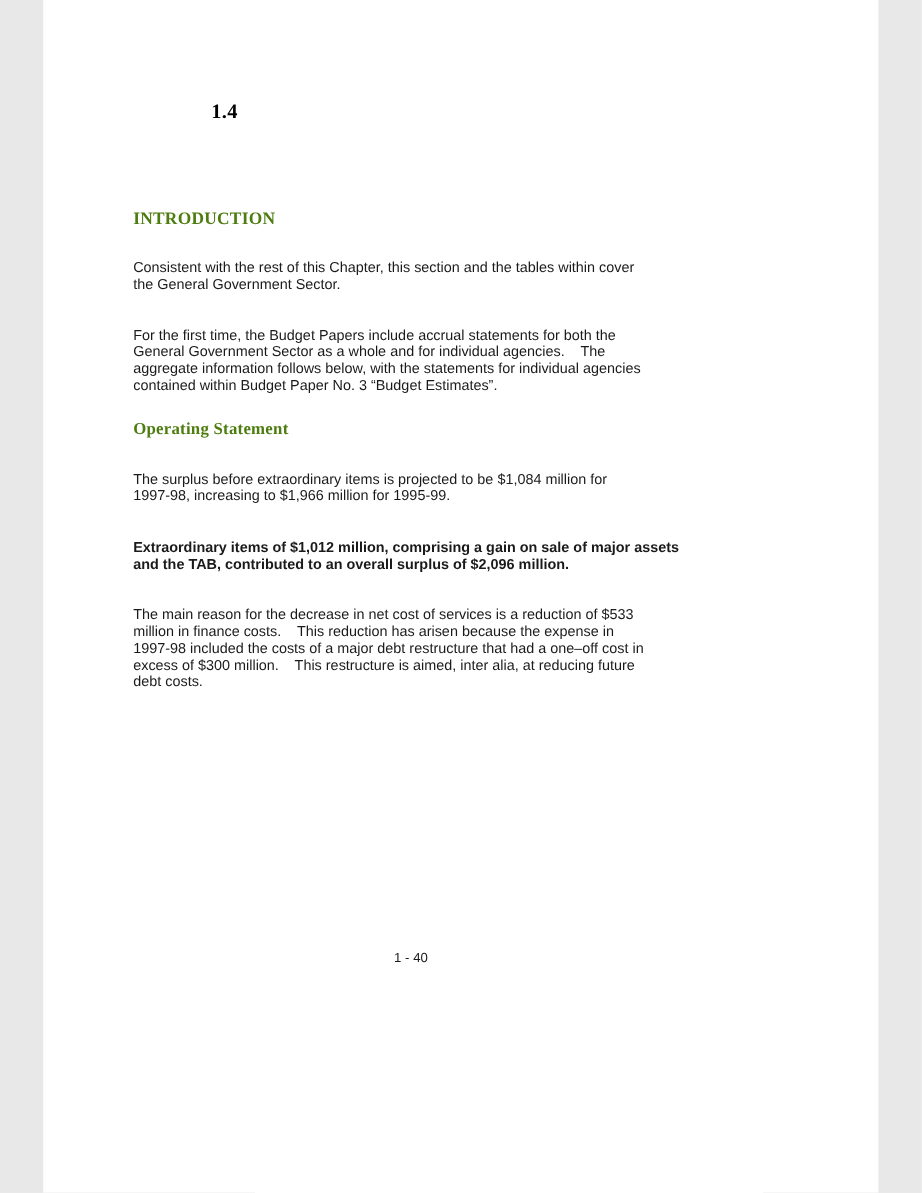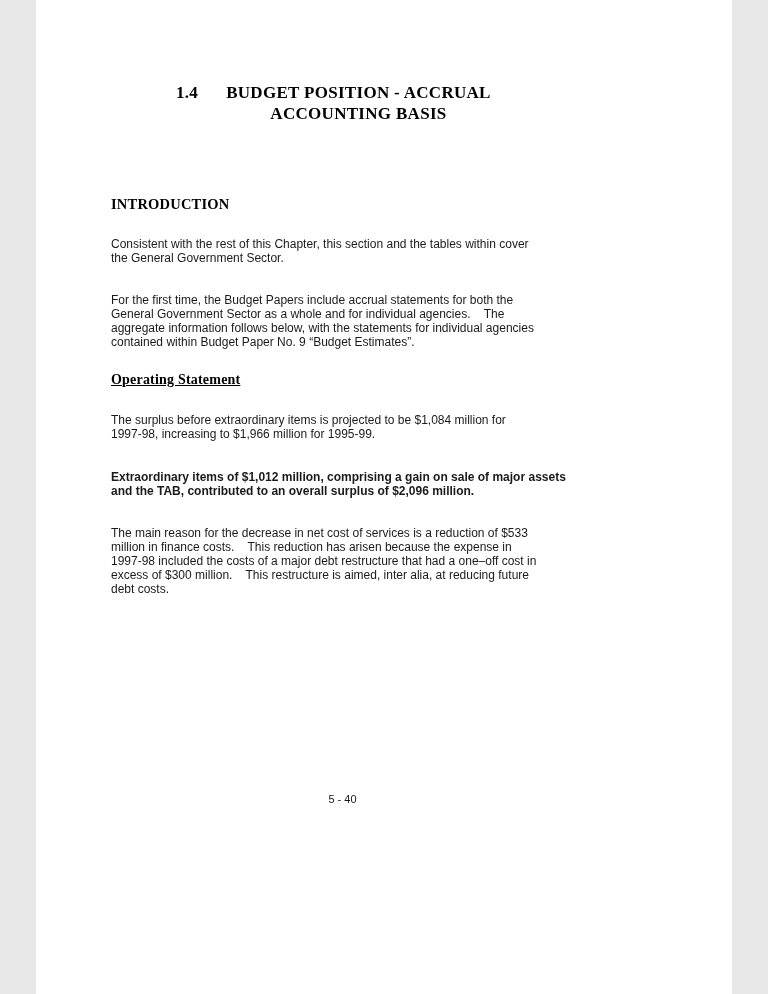--- a/index.html
+++ b/index.html
@@ -35,29 +35,28 @@
   .title-num { margin-right: 28px; }
   .title-text { text-align: center; }
 
   
   .heading {
     font-family: "Liberation Serif", serif;
     font-weight: bold;
     font-size: 14.5px;
     line-height: 17px;
     letter-spacing: 0.2px;
-    color: #000000;
+    color: #4d7c0f;
   }
   .h-intro { margin-top: 72px; }
   .h-projections { margin-top: 57px; }
   .h-operating {
     margin-top: 23px;
     font-size: 14px;
     line-height: 16px;
-    text-decoration: underline;
   }
 
   
   .para {
     white-space: pre-wrap;
     width: 560px;
     font-size: 12px;
     line-height: 14px;
     color: #1a1a1a;
   }
@@ -81,48 +80,44 @@
   }
 </style>
 </head>
 <body>
 
 <div class="page">
   <div class="content">
 
     <div class="title-row">
       <span class="title-num">1.4</span>
-      <div class="title-text">
-        <div>BUDGET POSITION - ACCRUAL</div>
-        <div>ACCOUNTING BASIS</div>
-      </div>
     </div>
 
     <div class="heading h-intro">INTRODUCTION</div>
 
     <p class="para p-1">Consistent with the rest of this Chapter, this section and the tables within cover
 the General Government Sector.</p>
 
     <p class="para p-2">For the first time, the Budget Papers include accrual statements for both the
 General Government Sector as a whole and for individual agencies.    The
 aggregate information follows below, with the statements for individual agencies
-contained within Budget Paper No. 9 “Budget Estimates”.</p>
+contained within Budget Paper No. 3 “Budget Estimates”.</p>
 
 
     <div class="heading h-operating">Operating Statement</div>
 
     <p class="para p-3">The surplus before extraordinary items is projected to be $1,084 million for
 1997-98, increasing to $1,966 million for 1995-99.</p>
 
 
     <p class="para p-5">Extraordinary items of $1,012 million, comprising a gain on sale of major assets
 and the TAB, contributed to an overall surplus of $2,096 million.</p>
 
     <p class="para p-6">The main reason for the decrease in net cost of services is a reduction of $533
 million in finance costs.    This reduction has arisen because the expense in
 1997-98 included the costs of a major debt restructure that had a one–off cost in
 excess of $300 million.    This restructure is aimed, inter alia, at reducing future
 debt costs.</p>
 
   </div>
 
-  <div class="footer">5 - 40</div>
+  <div class="footer">1 - 40</div>
 </div>
 
 </body></html>

